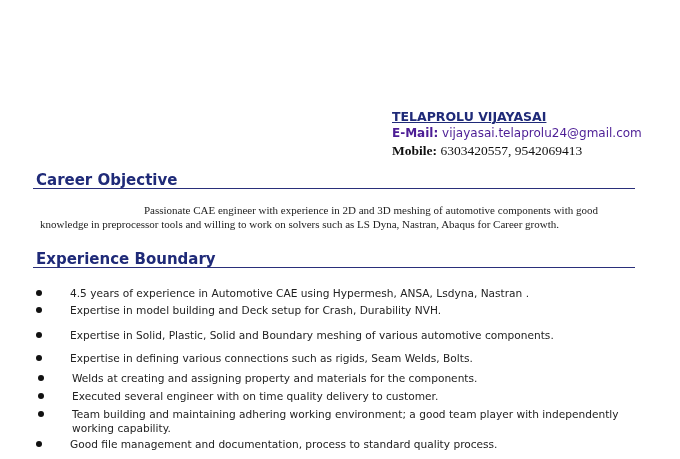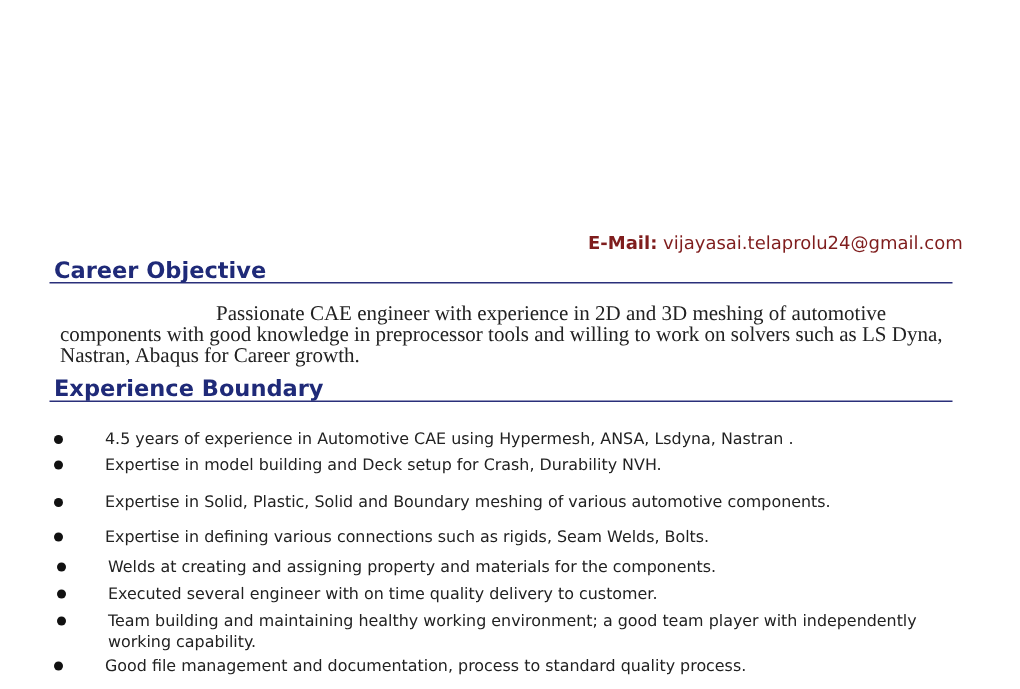--- a/index.html
+++ b/index.html
@@ -1,34 +1,36 @@
 <!DOCTYPE html>
 <html><head>
   <meta charset="utf-8">
   <style>
     html, body { margin: 0; padding: 0; background: #ffffff; }
     body { width: 680px; height: 459px; position: relative; overflow: hidden; }
     .contact { position: absolute; left: 392px; top: 108px; }
     .name { font-family: "DejaVu Sans", sans-serif; font-weight: bold; font-size: 12.5px; color: #1f2a78; text-decoration: underline; letter-spacing: 0; line-height: 17px; }
-    .email-line { font-family: "DejaVu Sans", sans-serif; font-size: 12px; color: #7f1d1d; line-height: 17px; margin-top: 46px; }
+    .email-line { font-family: "DejaVu Sans", sans-serif; font-size: 12px; color: #4c1d95; line-height: 17px; }
     .email-line b { font-weight: bold; }
     .mobile-line { font-family: "Liberation Serif", serif; font-size: 13.5px; color: #111; line-height: 17px; }
     .mobile-line b { font-weight: bold; }
     .section-head { position: absolute; left: 33px; width: 599px; border-bottom: 1.5px solid #2a2f7a; font-family: "DejaVu Sans", sans-serif; font-weight: bold; font-size: 15px; color: #1f2a78; line-height: 16px; padding-left: 3px; }
-    .objective { position: absolute; left: 40px; top: 203px; width: 590px; font-family: "Liberation Serif", serif; font-size: 14px; color: #222; line-height: 14px; text-indent: 104px; }
+    .objective { position: absolute; left: 40px; top: 203px; width: 590px; font-family: "Liberation Serif", serif; font-size: 11px; color: #222; line-height: 14px; text-indent: 104px; }
     .list { position: absolute; left: 36px; top: 0; width: 620px; margin: 0; padding: 0; list-style: none; }
     .item { position: absolute; left: 0; width: 600px; font-family: "DejaVu Sans", sans-serif; font-size: 10.6px; color: #222; line-height: 14px; }
     .bullet { position: absolute; left: 0; top: 4px; width: 6px; height: 6px; border-radius: 50%; background: #111; }
     .item-text { position: absolute; left: 34px; width: 570px; }
   </style>
 </head>
 <body>
 
 <div class="contact">
+  <div class="name">TELAPROLU VIJAYASAI</div>
   <div class="email-line"><b>E-Mail:</b><span> vijayasai.telaprolu24@gmail.com</span></div>
+  <div class="mobile-line"><b>Mobile:</b><span> 6303420557, 9542069413</span></div>
 </div>
 
 <div class="section-head" style="top:172px;">Career Objective</div>
 <div class="objective">Passionate CAE engineer with experience in 2D and 3D meshing of automotive components with good knowledge in preprocessor tools and willing to work on solvers such as LS Dyna, Nastran, Abaqus for Career growth.</div>
 
 <div class="section-head" style="top:251px;">Experience Boundary</div>
 
 <ul class="list">
   <li class="item" style="top:286px;">
       <span class="bullet"></span>
@@ -49,19 +51,19 @@
   <li class="item" style="top:371px;left:2px;">
       <span class="bullet"></span>
       <span class="item-text">Welds at creating and assigning property and materials for the components.</span>
     </li>
   <li class="item" style="top:389px;left:2px;">
       <span class="bullet"></span>
       <span class="item-text">Executed several engineer with on time quality delivery to customer.</span>
     </li>
   <li class="item" style="top:407px;left:2px;">
       <span class="bullet"></span>
-      <span class="item-text">Team building and maintaining healthy working environment; a good team player with independently working capability.</span>
+      <span class="item-text">Team building and maintaining adhering working environment; a good team player with independently working capability.</span>
     </li>
   <li class="item" style="top:437px;">
       <span class="bullet"></span>
       <span class="item-text">Good file management and documentation, process to standard quality process.</span>
     </li>
 </ul>
 
 </body></html>

